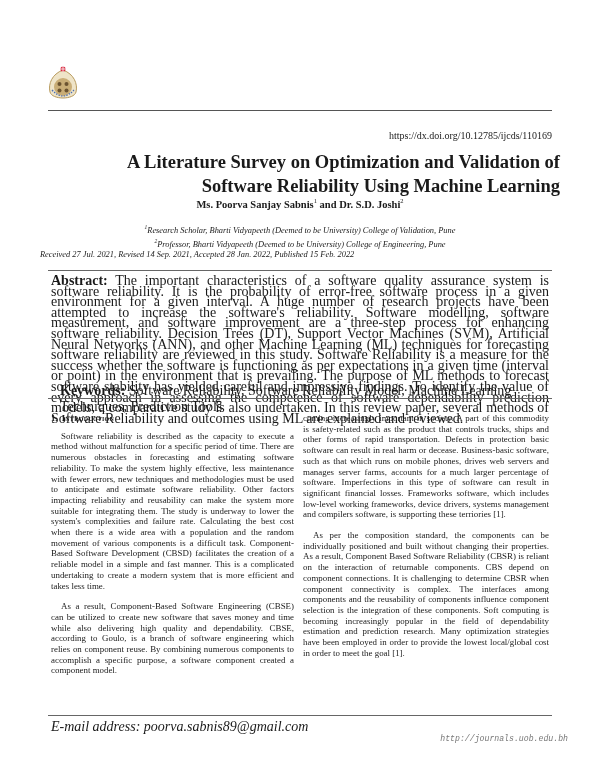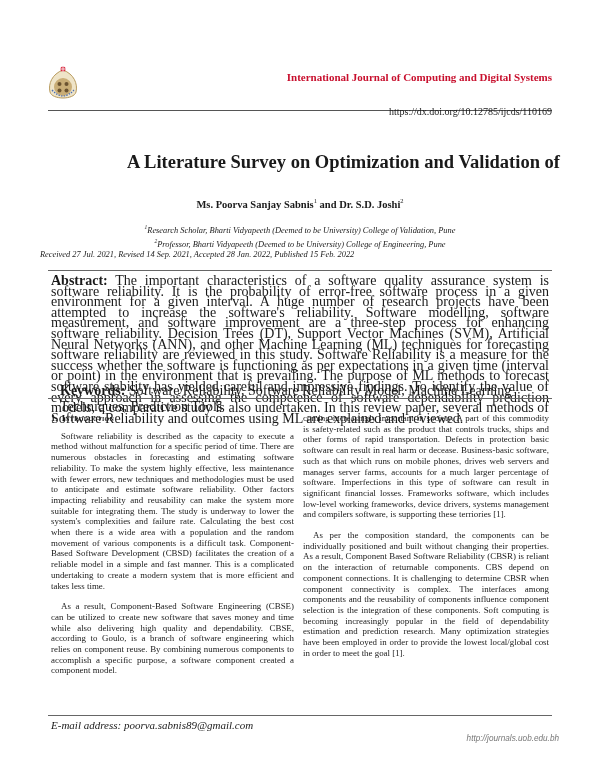--- a/index.html
+++ b/index.html
@@ -2,69 +2,69 @@
 <html><head>
 <meta charset="utf-8">
 <style>
   html, body { margin:0; padding:0; background:#ffffff; }
   body { width:600px; height:776px; position:relative; overflow:hidden; font-family:"Liberation Serif", serif; color:#1a1a1a; }
   .abs { position:absolute; }
   .logo { left:46px; top:64px; width:34px; height:40px; }
   .journal-block { right:48px; top:70px; text-align:right; font-size:10.5px; line-height:14px; }
   .journal-title { color:#c8102e; font-weight:bold; font-size:11px; }
   .header-rule { left:48px; right:48px; top:110px; height:0; border-top:1px solid #555; }
-  .doi { right:48px; top:106px; font-size:10px; }
+  .doi { right:48px; top:130px; font-size:10px; }
   .title { left:40px; right:40px; top:150px; text-align:right; font-weight:bold; font-size:18.5px; line-height:24px; }
   .authors { left:40px; right:40px; top:197px; text-align:center; font-weight:bold; font-size:10.5px; }
   .authors sup { font-size:6.5px; font-weight:normal; }
   .affil { left:40px; right:40px; top:222px; text-align:center; font-style:italic; font-size:8.4px; line-height:11px; }
   .affil sup { font-size:5.5px; }
   .dates { left:40px; right:40px; top:250px; font-style:italic; font-size:8.4px; }
   .abs-rule-top { left:48px; right:48px; top:270px; border-top:1.5px solid #666; }
   .abstract { left:51px; right:51px; top:276px; font-size:14px; line-height:10.6px; text-align:justify; }
   .abstract b, .keywords b { font-weight:bold; }
   .keywords { left:60px; right:51px; top:383px; font-size:14px; }
   .abs-rule-bot { left:48px; right:48px; top:398px; border-top:1.5px solid #666; }
   .col { font-size:8.9px; line-height:10.7px; text-align:justify; }
   .col-left { left:51px; width:243px; top:413px; }
   .col-right { left:303px; width:246px; top:413px; }
   .section-head { font-weight:bold; font-size:8.5px; margin:0 0 7px 0; }
   .section-head .sc { font-variant:small-caps; font-size:8.5px; letter-spacing:0.3px; }
   .para { margin:0; text-indent:10px; }
   .para + .para { margin-top:10px; }
   .para.noindent { text-indent:0; }
   .foot-rule { left:48px; right:48px; top:715px; border-top:1.2px solid #666; }
-  .email { left:51px; top:719px; font-style:italic; font-size:11px; }
-  .footer-url { right:41px; top:734px; font-family:Liberation Sans, sans-serif; font-style:italic; font-size:8.2px; color:#777; }
+  .email { left:51px; top:719px; font-style:italic; font-size:14px; }
+  .footer-url { right:32px; top:734px; font-family:Liberation Mono, monospace; font-style:italic; font-size:8.2px; color:#777; }
 </style>
 </head>
 <body>
 
 <div class="abs logo">
   <svg width="34" height="40" viewBox="0 0 34 40">
     <path d="M17 6 C 28 10, 32 20, 30 28 C 28 36, 6 36, 4 28 C 2 20, 6 10, 17 6 Z" fill="#efe4c8" stroke="#b89b5e" stroke-width="1"></path>
     <circle cx="17" cy="23" r="9" fill="#c9ad76"></circle>
     <circle cx="13.5" cy="20" r="2" fill="#6b5330"></circle>
     <circle cx="20.5" cy="20" r="2" fill="#6b5330"></circle>
     <circle cx="13.5" cy="26.5" r="2" fill="#6b5330"></circle>
     <circle cx="20.5" cy="26.5" r="2" fill="#6b5330"></circle>
     <path d="M6 26 Q 17 38 28 26" fill="none" stroke="#4a6fb5" stroke-width="1.2" stroke-dasharray="1.5 1.2"></path>
     <circle cx="17" cy="5" r="2.6" fill="#d7263d"></circle>
     <path d="M17 2 L17 8 M14 5 L20 5" stroke="#fff" stroke-width="0.8"></path>
   </svg>
 </div>
 
 <div class="abs journal-block">
-  <div class="journal-title">International Journal of Computing and Digital Systems</div>
 </div>
 <div class="abs header-rule"></div>
 <div class="abs doi">https://dx.doi.org/10.12785/ijcds/110169</div>
 
 <div class="abs title">
   <div>A Literature Survey on Optimization and Validation of</div>
+  <div>Software Reliability Using Machine Learning</div>
 </div>
 
 <div class="abs authors">
   <span>Ms. Poorva Sanjay Sabnis</span><sup>1</sup><span style="white-space:pre"> and </span><span>Dr. S.D. Joshi</span><sup>2</sup>
 </div>
 
 <div class="abs affil">
   <div><sup>1</sup><span>Research Scholar, Bharti Vidyapeeth (Deemed to be University) College of Validation, Pune</span></div>
   <div><sup>2</sup><span>Professor, Bharti Vidyapeeth (Deemed to be University) College of Engineering, Pune</span></div>
 </div>

